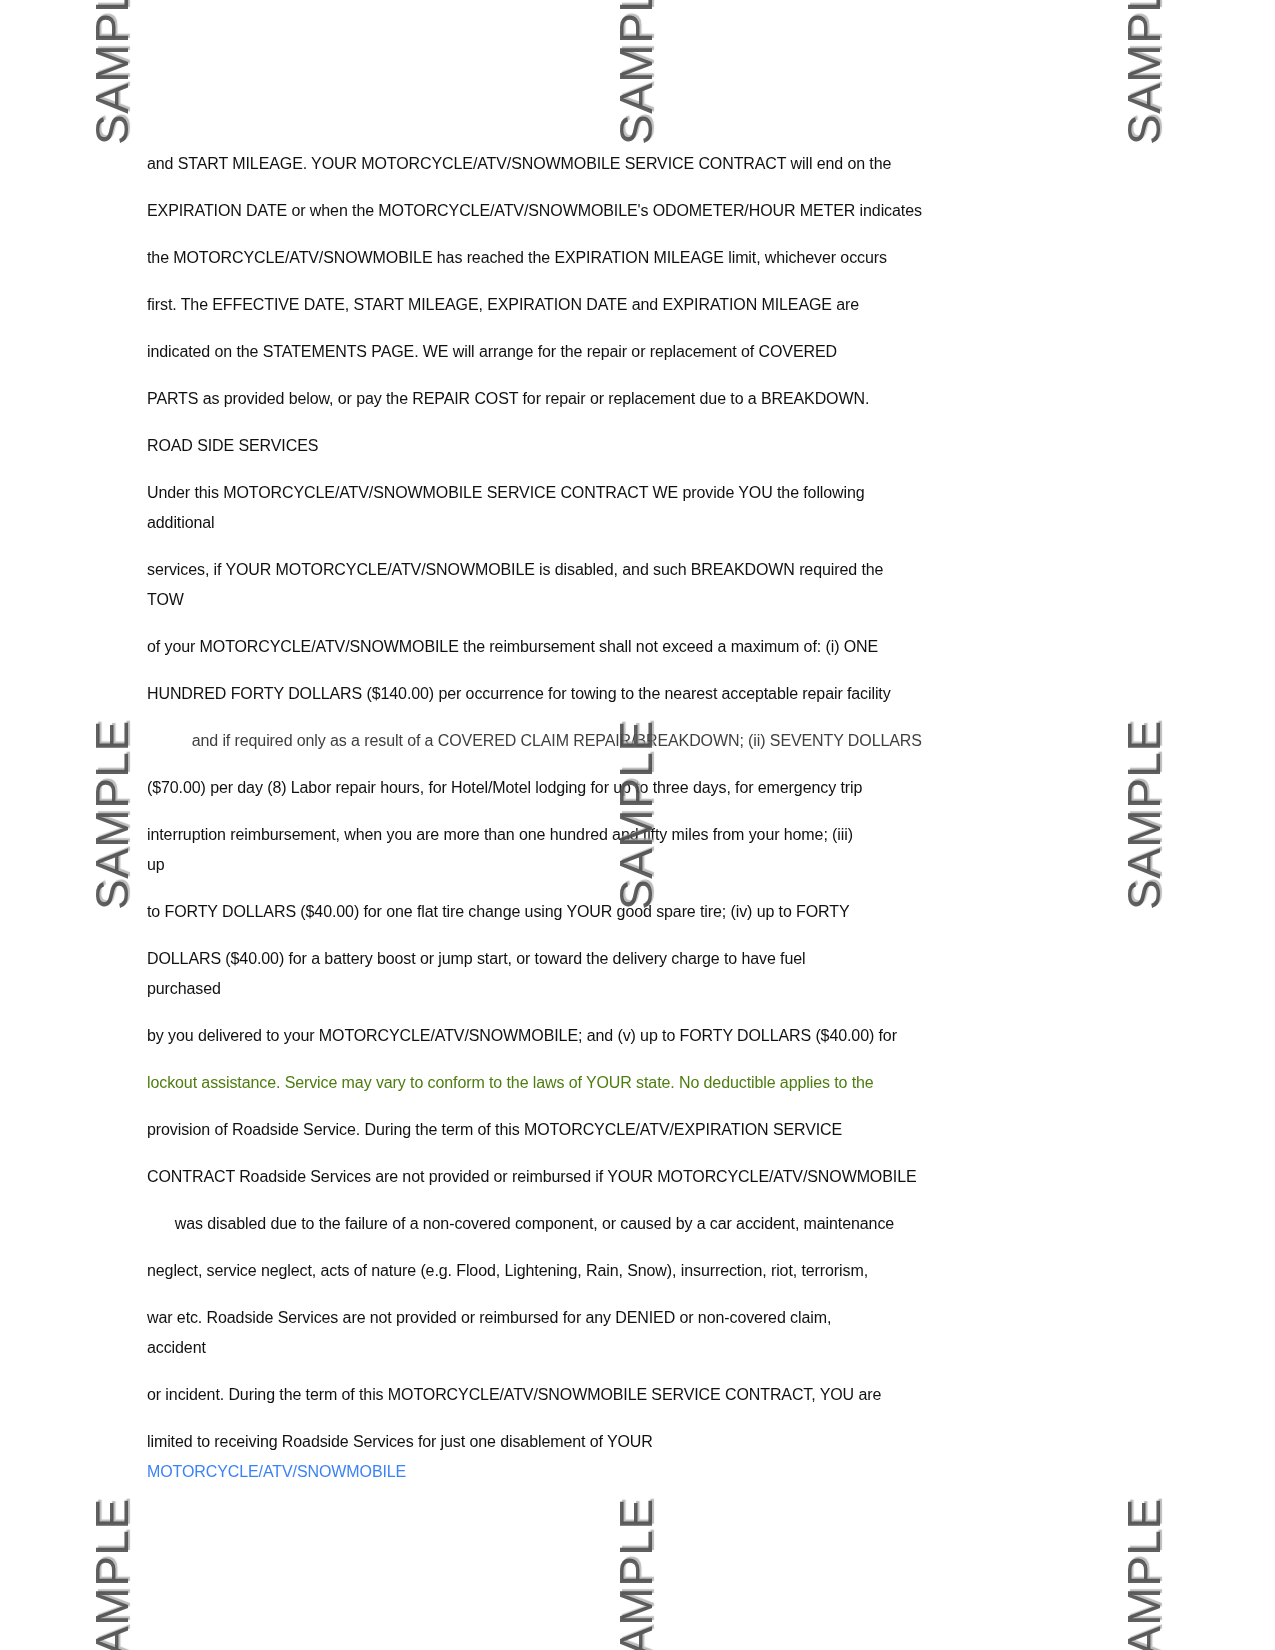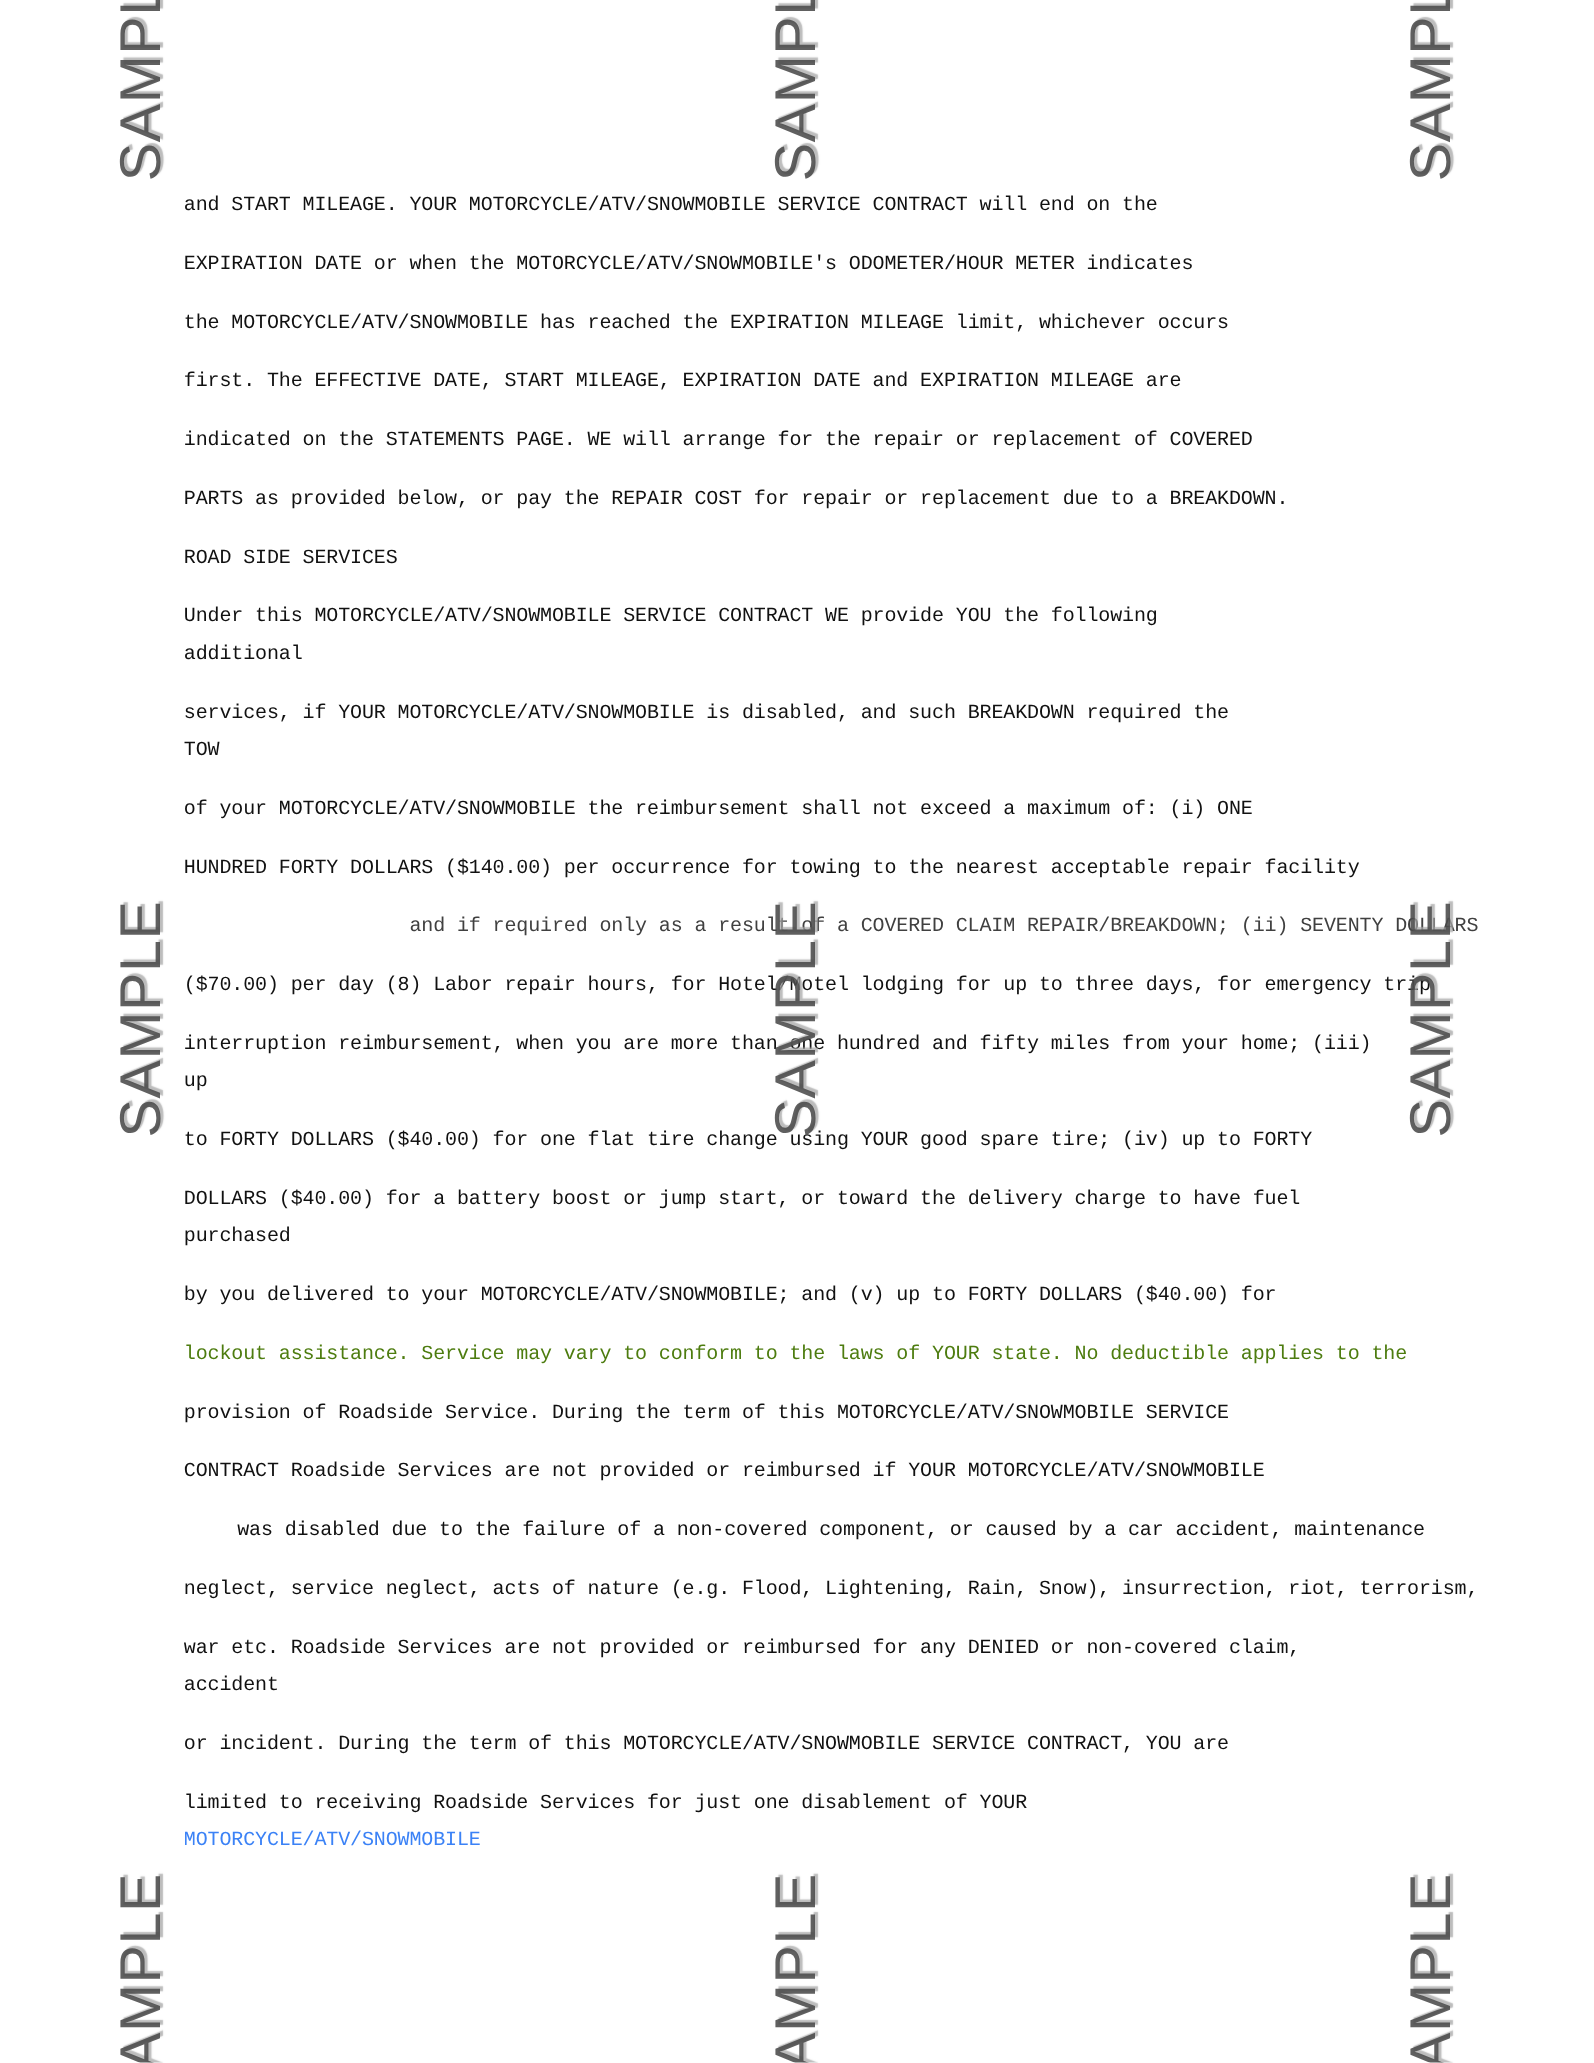--- a/index.html
+++ b/index.html
@@ -12,21 +12,20 @@
   }
   #page {
     position: absolute; inset: 0;
     width: 1275px; height: 1650px;
     overflow: hidden;
   }
   .doc-body {
     position: absolute;
     left: 147px; top: 149px;
     z-index: 1;
-    font-family: Liberation Mono, monospace;
   }
   .line {
     font-size: 16px;
     line-height: 30px;
     letter-spacing: -0.1px;
     white-space: nowrap;
     color: #111111;
   }
   .line.wide { margin-top: 17px; }
   .watermark-layer { position: absolute; inset: 0; z-index: 3; pointer-events: none; }
@@ -63,21 +62,21 @@
       <div class="line wide" style="color: rgb(17, 17, 17);">HUNDRED FORTY DOLLARS ($140.00) per occurrence for towing to the nearest acceptable repair facility</div>
       <div class="line wide" style="color: #404040; text-align: right;">and if required only as a result of a COVERED CLAIM REPAIR/BREAKDOWN; (ii) SEVENTY DOLLARS</div>
       <div class="line wide" style="color: rgb(17, 17, 17);">($70.00) per day (8) Labor repair hours, for Hotel/Motel lodging for up to three days, for emergency trip</div>
       <div class="line wide" style="color: rgb(17, 17, 17);">interruption reimbursement, when you are more than one hundred and fifty miles from your home; (iii)</div>
       <div class="line" style="color: rgb(17, 17, 17);">up</div>
       <div class="line wide" style="color: rgb(17, 17, 17);">to FORTY DOLLARS ($40.00) for one flat tire change using YOUR good spare tire; (iv) up to FORTY</div>
       <div class="line wide" style="color: rgb(17, 17, 17);">DOLLARS ($40.00) for a battery boost or jump start, or toward the delivery charge to have fuel</div>
       <div class="line" style="color: rgb(17, 17, 17);">purchased</div>
       <div class="line wide" style="color: rgb(17, 17, 17);">by you delivered to your MOTORCYCLE/ATV/SNOWMOBILE; and (v) up to FORTY DOLLARS ($40.00) for</div>
       <div class="line wide" style="color: #4d7c0f;">lockout assistance. Service may vary to conform to the laws of YOUR state. No deductible applies to the</div>
-      <div class="line wide" style="color: rgb(17, 17, 17);">provision of Roadside Service. During the term of this MOTORCYCLE/ATV/SNOWMOBILE SERVICE</div>
+      <div class="line wide" style="color: rgb(17, 17, 17);">provision of Roadside Service. During the term of this MOTORCYCLE/ATV/EXPIRATION SERVICE</div>
       <div class="line wide" style="color: rgb(17, 17, 17);">CONTRACT Roadside Services are not provided or reimbursed if YOUR MOTORCYCLE/ATV/SNOWMOBILE</div>
       <div class="line wide" style="color: rgb(17, 17, 17); text-align: center;">was disabled due to the failure of a non-covered component, or caused by a car accident, maintenance</div>
       <div class="line wide" style="color: rgb(17, 17, 17);">neglect, service neglect, acts of nature (e.g. Flood, Lightening, Rain, Snow), insurrection, riot, terrorism,</div>
       <div class="line wide" style="color: rgb(17, 17, 17);">war etc. Roadside Services are not provided or reimbursed for any DENIED or non-covered claim,</div>
       <div class="line" style="color: rgb(17, 17, 17);">accident</div>
       <div class="line wide" style="color: rgb(17, 17, 17);">or incident. During the term of this MOTORCYCLE/ATV/SNOWMOBILE SERVICE CONTRACT, YOU are</div>
       <div class="line wide" style="color: rgb(17, 17, 17);">limited to receiving Roadside Services for just one disablement of YOUR</div>
       <div class="line" style="color: #3b82f6;">MOTORCYCLE/ATV/SNOWMOBILE</div>
     </div>
   <div class="watermark-layer">

